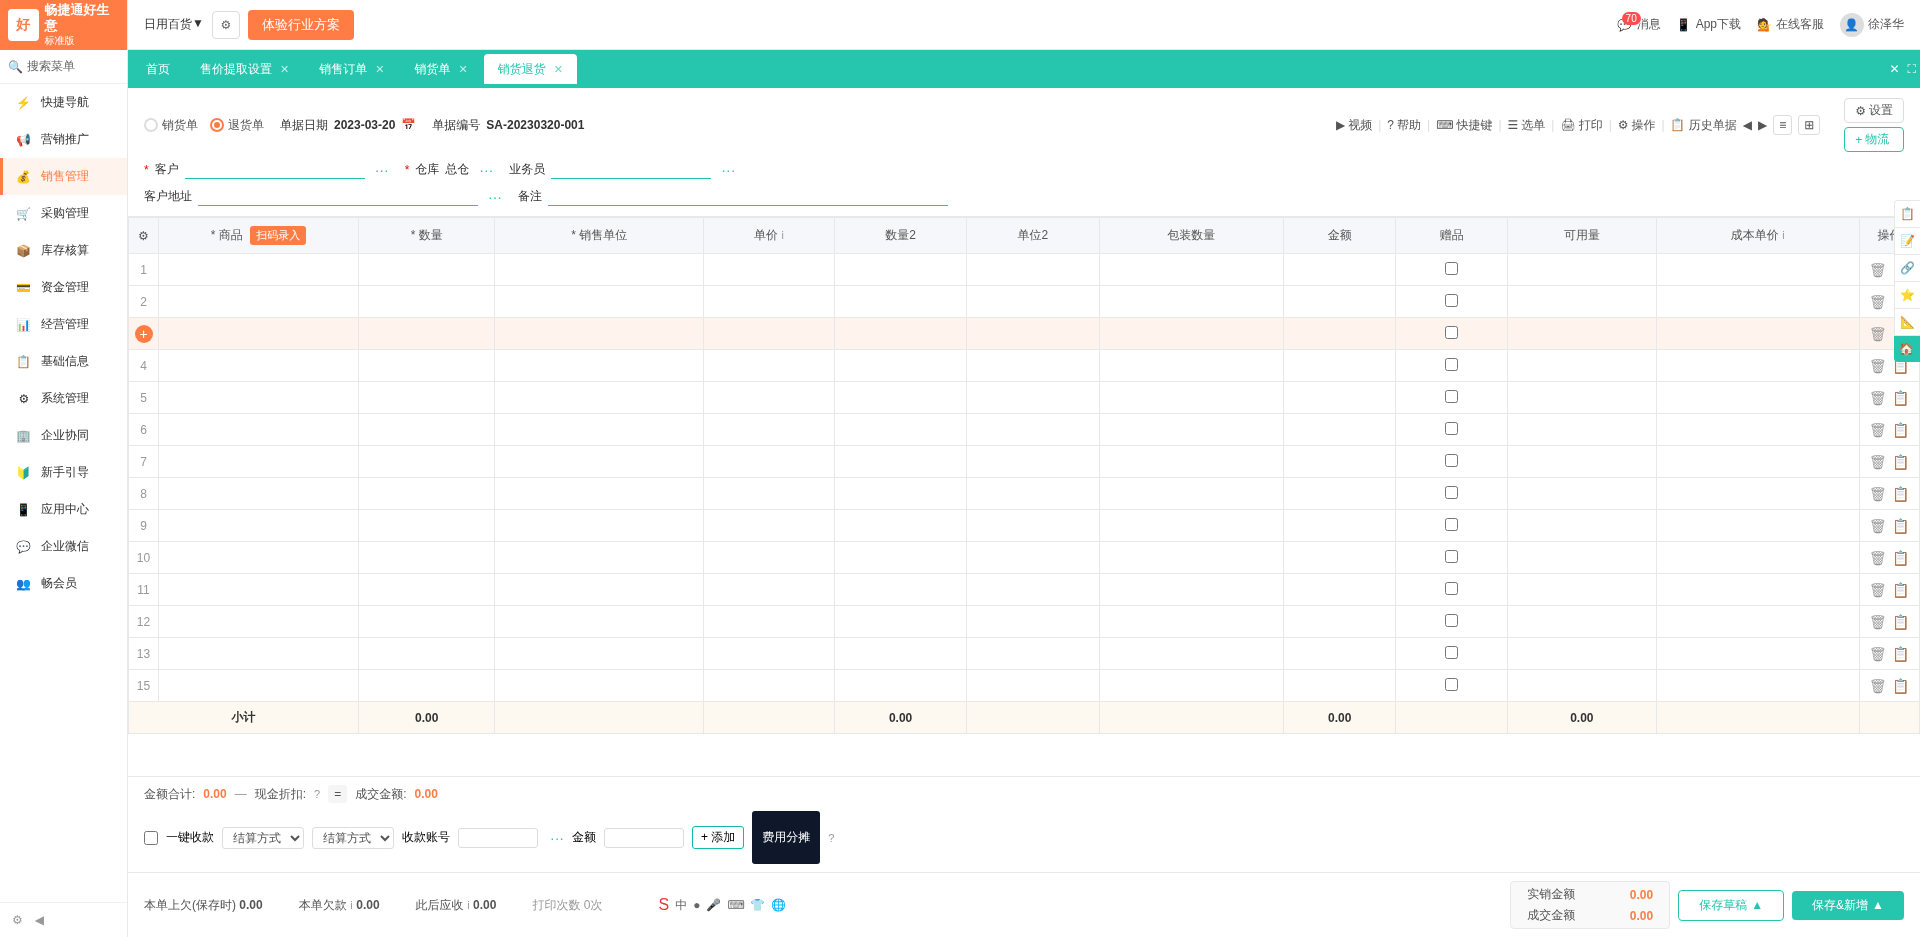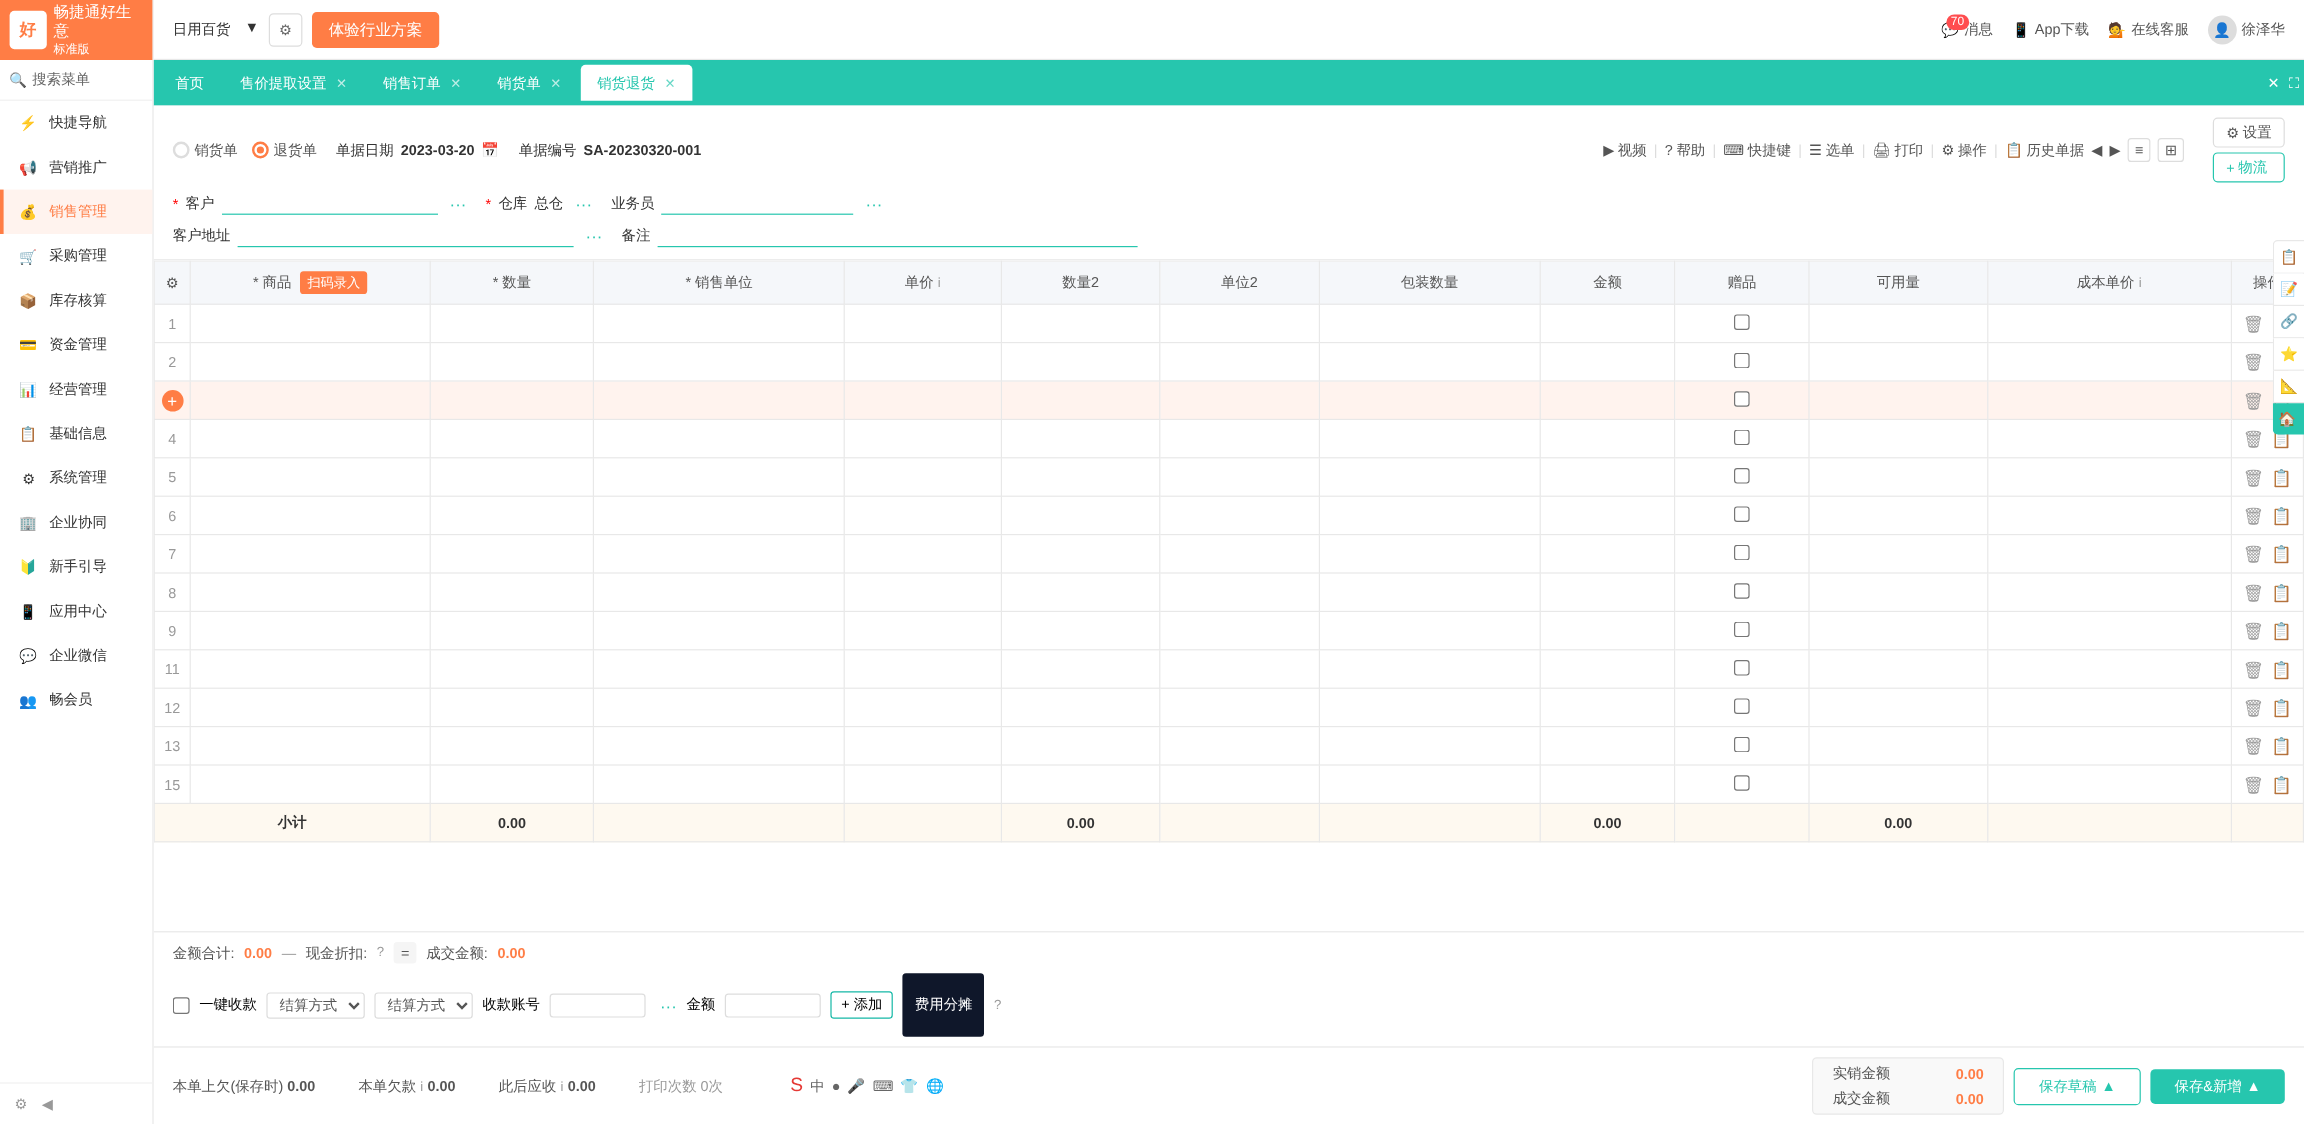--- a/index.html
+++ b/index.html
@@ -27,21 +27,21 @@
       height: 32px;
       background: #fff;
       border-radius: 4px;
       display: flex;
       align-items: center;
       justify-content: center;
       color: #ff7d45;
       font-weight: bold;
       font-size: 14px;
     }
-    .logo-text { color: #fff; font-size: 13px; font-weight: normal; line-height: 1.2; }
+    .logo-text { color: #fff; font-size: 13px; font-weight: bold; line-height: 1.2; }
     .logo-badge { color: #fff; font-size: 10px; }
     .sidebar-search {
       display: flex;
       align-items: center;
       padding: 8px;
       border-bottom: 1px solid #f0f0f0;
       cursor: pointer;
       color: #666;
       gap: 4px;
     }
@@ -81,21 +81,21 @@
       display: flex;
       align-items: center;
       justify-content: space-between;
       padding: 0 16px;
       border-bottom: 1px solid #e8e8e8;
     }
     .header-left { display: flex; align-items: center; gap: 8px; }
     .daily-goods-selector {
       display: flex;
       align-items: flex-start;
-      gap: 12px;
+      gap: 0;
       color: #333;
       font-size: 13px;
     }
     .settings-btn {
       width: 28px; height: 28px;
       border: 1px solid #ddd;
       border-radius: 4px;
       display: flex; align-items: center; justify-content: center;
       cursor: pointer; color: #666;
     }
@@ -767,20 +767,40 @@
               <td></td>
               <td>
                 <div class="action-cell">
                   <span class="action-icon">🗑</span>
                   <span class="action-icon">📋</span>
                 </div>
               </td>
             </tr>
           <tr>
               <td class="row-num">9</td>
+              <td></td>
+              <td></td>
+              <td></td>
+              <td></td>
+              <td></td>
+              <td></td>
+              <td></td>
+              <td></td>
+              <td class="checkbox-cell"><input type="checkbox" style=""></td>
+              <td></td>
+              <td></td>
+              <td>
+                <div class="action-cell">
+                  <span class="action-icon">🗑</span>
+                  <span class="action-icon">📋</span>
+                </div>
+              </td>
+            </tr>
+          <tr>
+              <td class="row-num">10</td>
               <td></td>
               <td></td>
               <td></td>
               <td></td>
               <td></td>
               <td></td>
               <td></td>
               <td></td>
               <td class="checkbox-cell"><input type="checkbox" style=""></td>
               <td></td>

